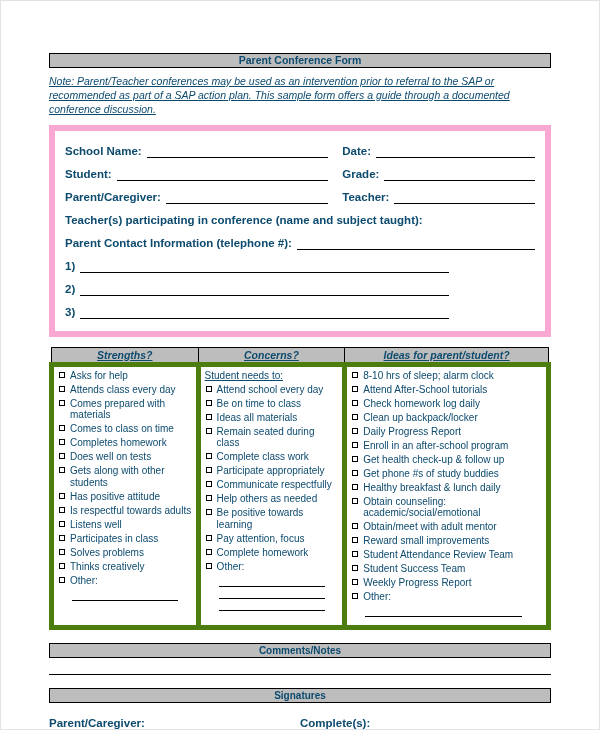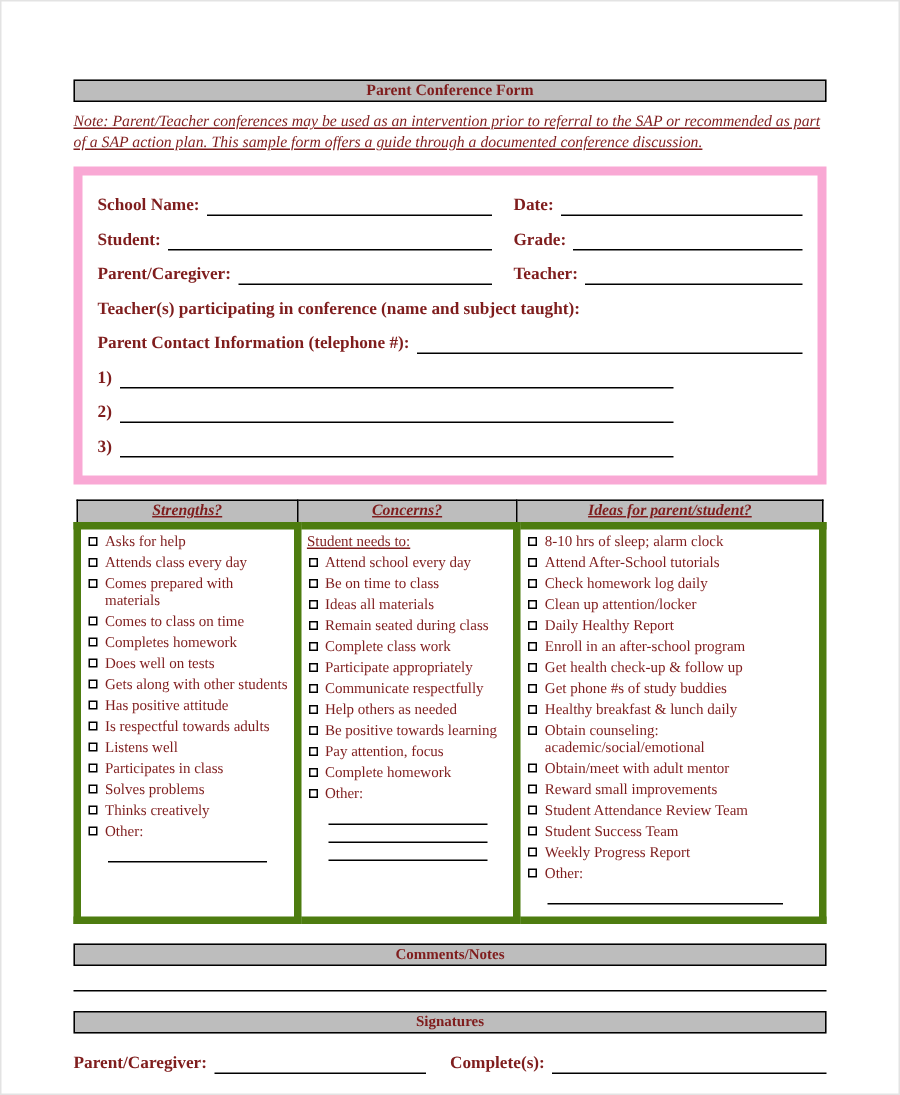--- a/index.html
+++ b/index.html
@@ -2,22 +2,22 @@
 <html><head>
 <meta charset="utf-8">
 <style>
   * { box-sizing: border-box; }
   html, body { margin: 0; padding: 0; background: #fff; }
   .page {
     width: 600px; height: 730px;
     padding: 52px 48px 0;
     background: #fff;
     border: 1px solid #e3e3e3;
-    font-family: Liberation Serif, serif;
-    color: #7f1d1d;
+    font-family: Liberation Sans, sans-serif;
+    color: #0c4a6e;
     overflow: hidden;
   }
   .title-bar {
     background: #bdbdbd;
     border: 1px solid #000;
     text-align: center;
     font-weight: bold;
     font-size: 10.5px;
     line-height: 13px;
   }
@@ -279,25 +279,25 @@
               <div class="check-item">
                 <span class="checkbox"></span>
                 <span class="check-label">Attend After-School tutorials</span>
               </div>
               <div class="check-item">
                 <span class="checkbox"></span>
                 <span class="check-label">Check homework log daily</span>
               </div>
               <div class="check-item">
                 <span class="checkbox"></span>
-                <span class="check-label">Clean up attention/locker</span>
-              </div>
-              <div class="check-item">
-                <span class="checkbox"></span>
-                <span class="check-label">Daily Healthy Report</span>
+                <span class="check-label">Clean up backpack/locker</span>
+              </div>
+              <div class="check-item">
+                <span class="checkbox"></span>
+                <span class="check-label">Daily Progress Report</span>
               </div>
               <div class="check-item">
                 <span class="checkbox"></span>
                 <span class="check-label">Enroll in an after-school program</span>
               </div>
               <div class="check-item">
                 <span class="checkbox"></span>
                 <span class="check-label">Get health check-up &amp; follow up</span>
               </div>
               <div class="check-item">

